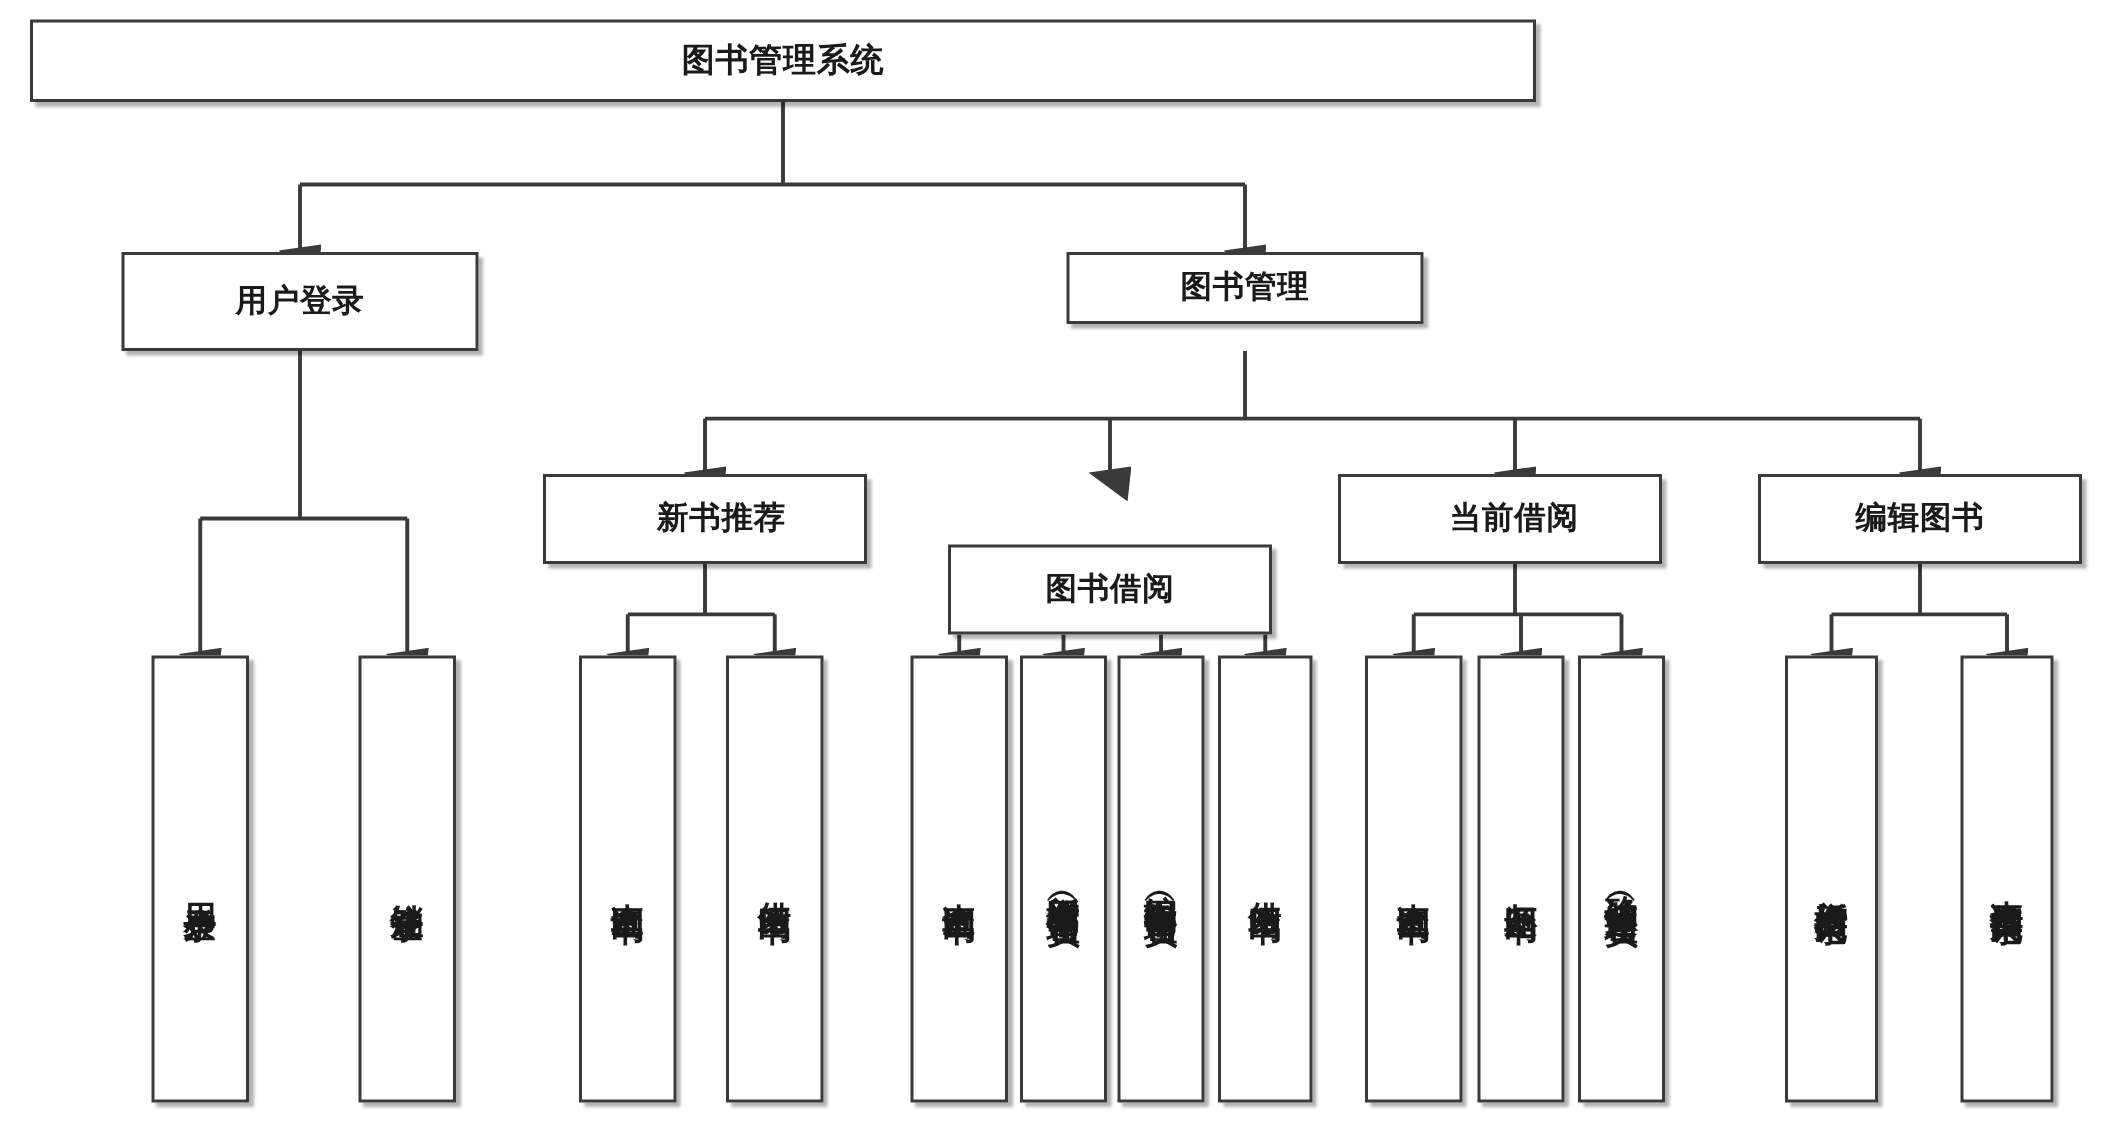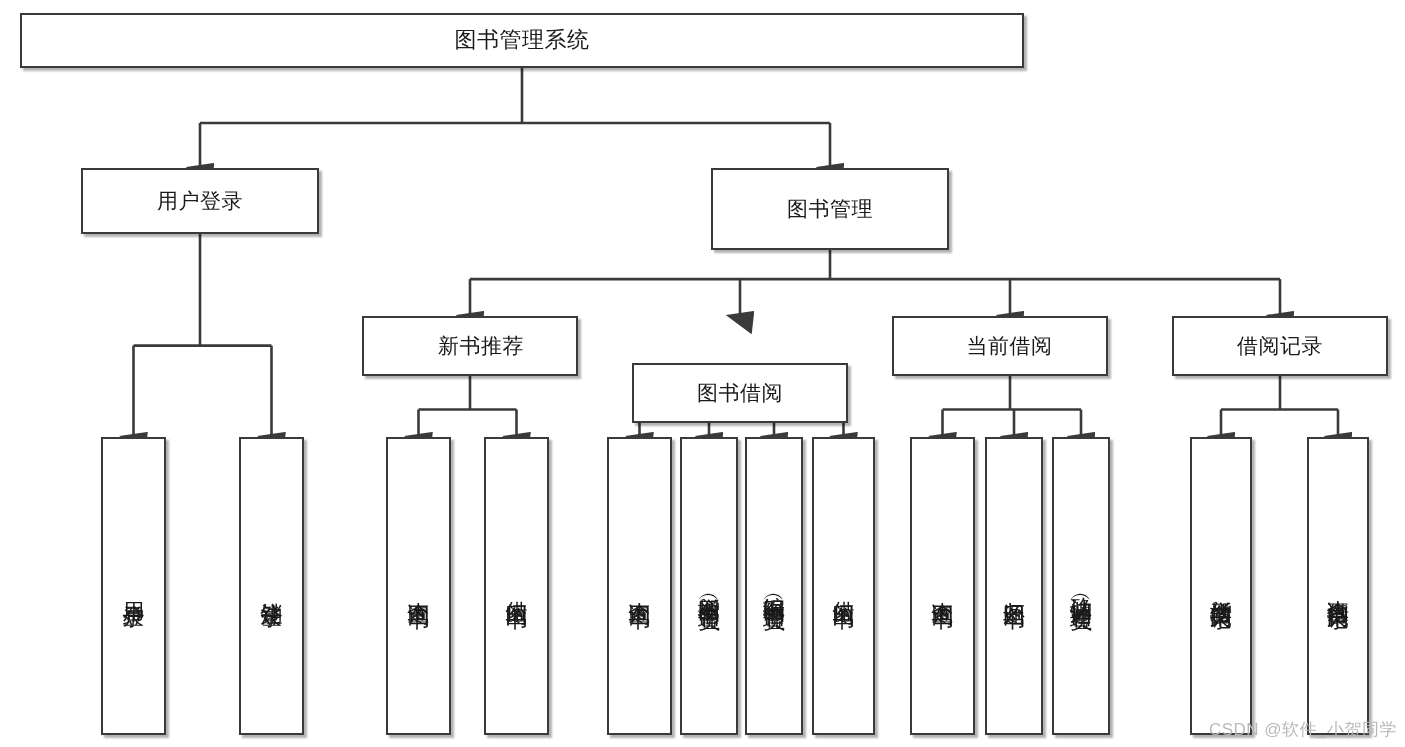--- a/index.html
+++ b/index.html
@@ -28,20 +28,21 @@
   .node {
     position: absolute;
     box-sizing: border-box;
     background: #ffffff;
     border: 2.5px solid #3a3a3a;
     box-shadow: 3px 3px 2px rgba(0,0,0,0.30);
     display: flex;
     align-items: center;
     justify-content: center;
     color: #1a1a1a;
+    font-weight: bold;
   }
   .node .lbl {
     display: block;
     text-align: center;
     line-height: 1.12;
     white-space: nowrap;
   }
   
   .node.h .lbl {
     font-size: 21px;
@@ -122,34 +123,34 @@
       </g>
   </svg>
 
   <div id="node-layer">
       <div class="node h root" style="left: 20px; top: 13px; width: 1004px; height: 55px;">
         <span class="lbl">图书管理系统</span>
       </div>
       <div class="node h" style="left: 81px; top: 168px; width: 238px; height: 66px;">
         <span class="lbl">用户登录</span>
       </div>
-      <div class="node h" style="left: 711px; top: 168px; width: 238px; height: 82px; justify-content: center;">
+      <div class="node h" style="left: 711px; top: 168px; width: 238px; height: 48px; justify-content: center;">
         <span class="lbl">图书管理</span>
       </div>
       <div class="node h" style="left: 362px; top: 316px; width: 216px; height: 60px; padding-left: 22px;">
         <span class="lbl">新书推荐</span>
       </div>
       <div class="node h" style="left: 632px; top: 316px; width: 216px; height: 60px; margin-top: 47px;">
         <span class="lbl">图书借阅</span>
       </div>
       <div class="node h" style="left: 892px; top: 316px; width: 216px; height: 60px; padding-left: 19px;">
         <span class="lbl">当前借阅</span>
       </div>
       <div class="node h" style="left: 1172px; top: 316px; width: 216px; height: 60px;">
-        <span class="lbl">借阅记录</span>
+        <span class="lbl">编辑图书</span>
       </div>
       <div class="node v" style="left: 101px; top: 437px; width: 65px; height: 298px;">
         <span class="lbl">用户登录</span>
       </div>
       <div class="node v" style="left: 239px; top: 437px; width: 65px; height: 298px;">
         <span class="lbl">注销登录</span>
       </div>
       <div class="node v" style="left: 386px; top: 437px; width: 65px; height: 298px;">
         <span class="lbl">查询图书</span>
       </div>
@@ -178,14 +179,13 @@
         <span class="lbl">确认归还（管理员）</span>
       </div>
       <div class="node v" style="left: 1190px; top: 437px; width: 62px; height: 298px;">
         <span class="lbl">新增借阅记录</span>
       </div>
       <div class="node v" style="left: 1307px; top: 437px; width: 62px; height: 298px;">
         <span class="lbl">查询借阅记录</span>
       </div>
     </div>
 
-  <div class="watermark">CSDN @软件_小贺同学</div>
 </div>
 
 </body></html>

